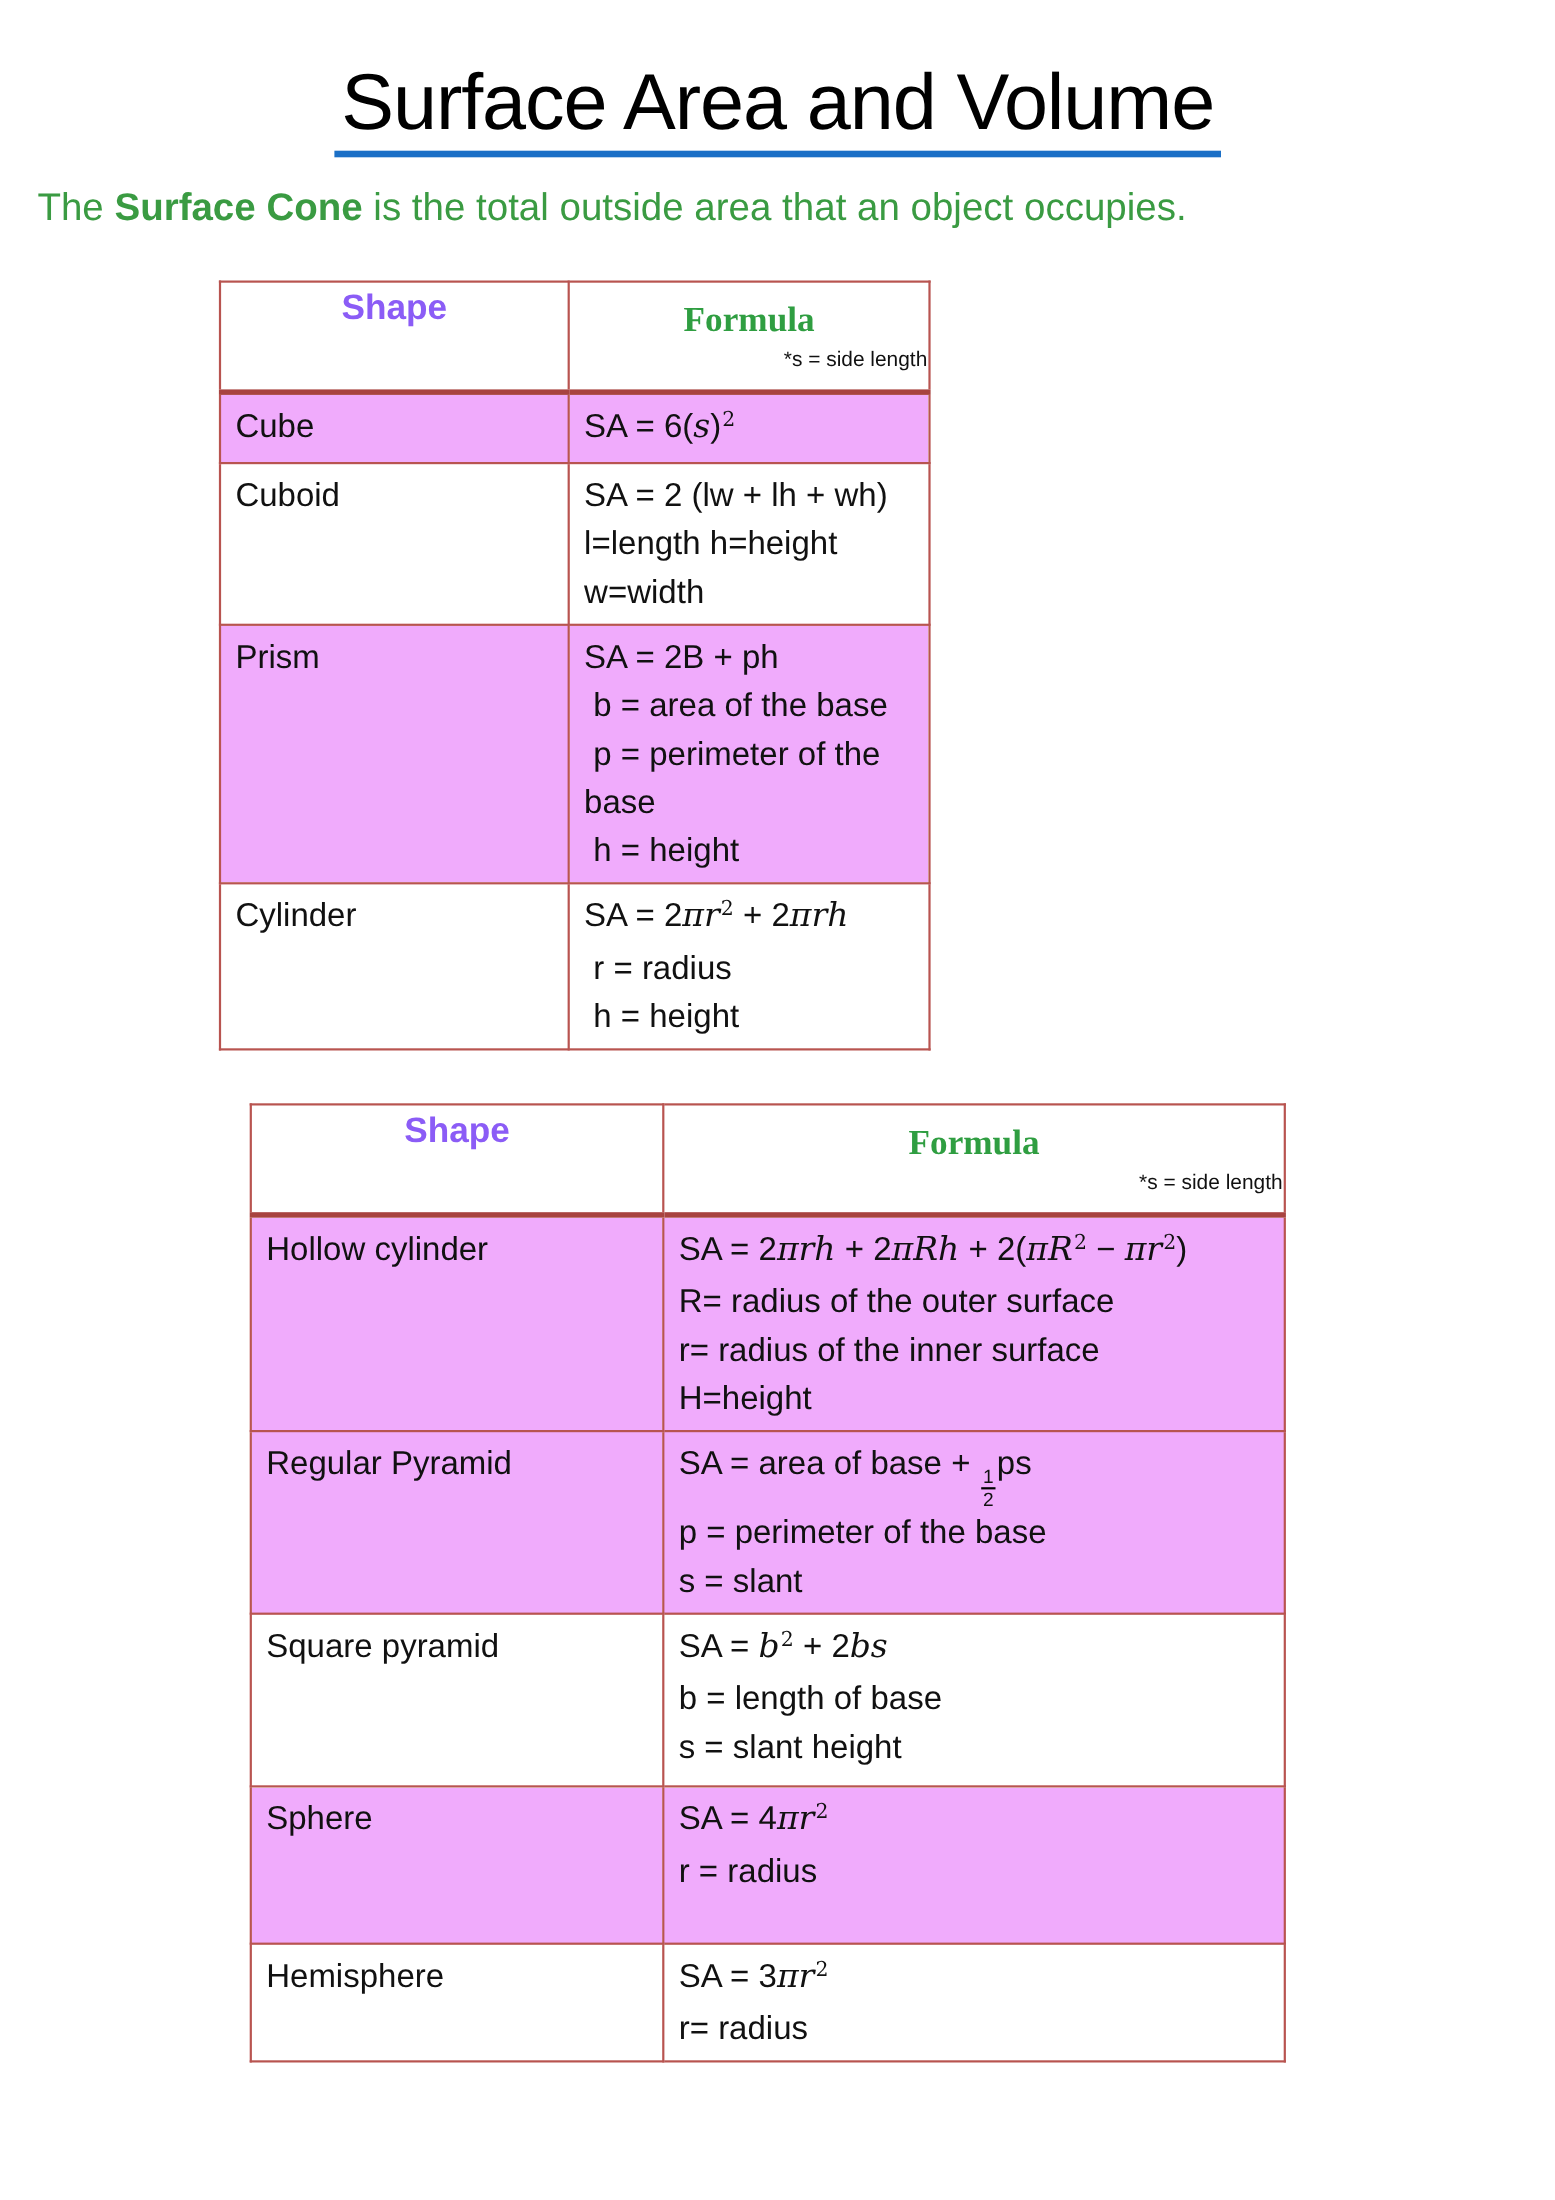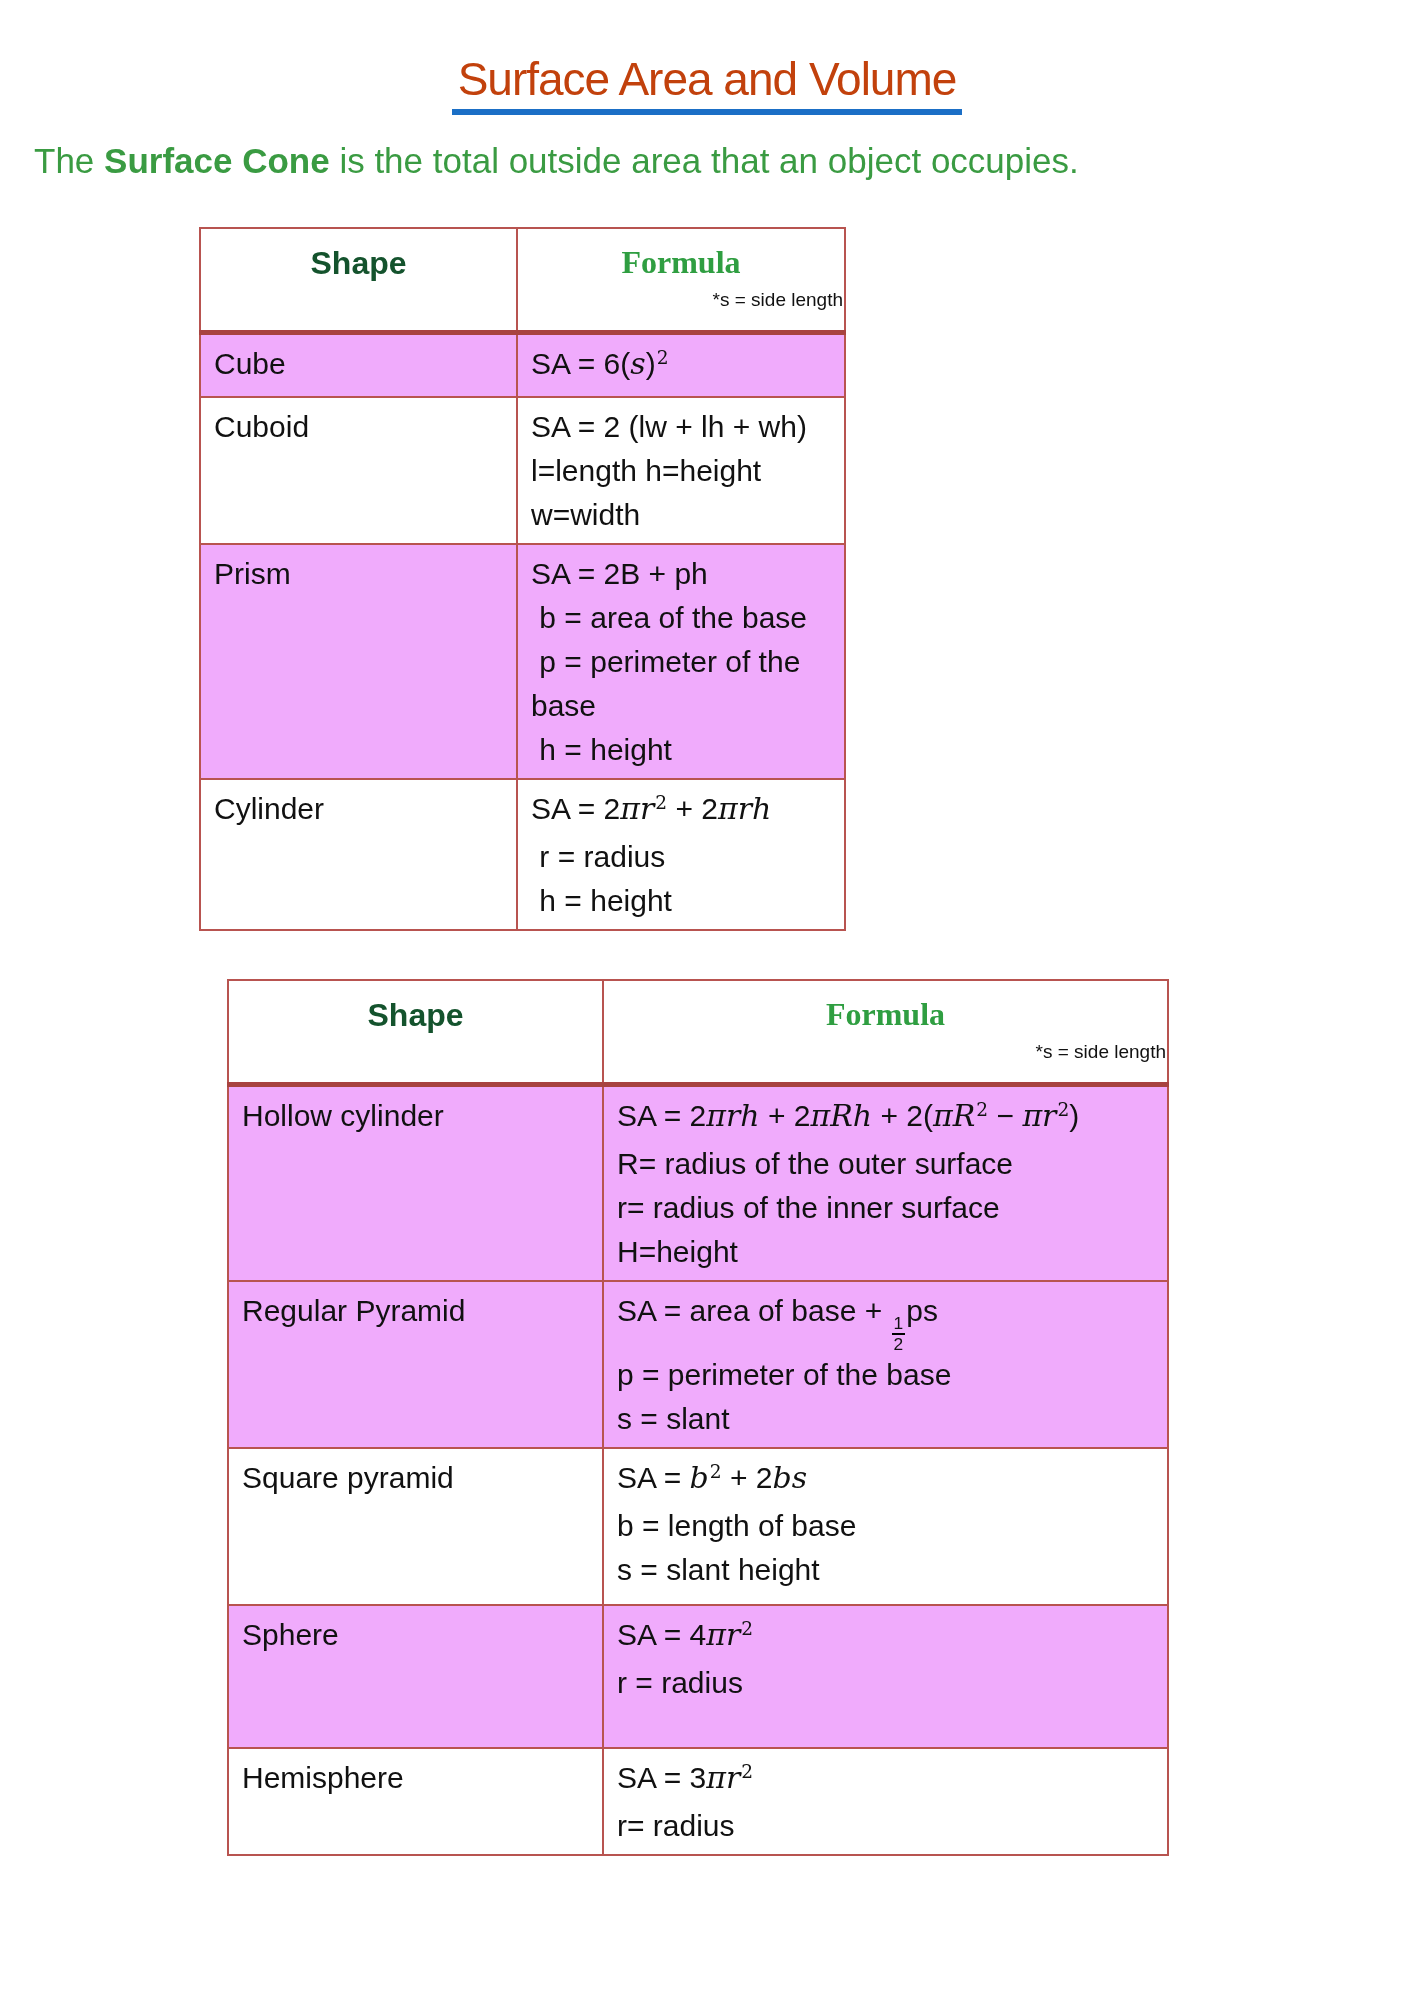--- a/index.html
+++ b/index.html
@@ -9,24 +9,24 @@
     overflow: hidden;
     font-family: "Liberation Sans", sans-serif;
     color: #111;
   }
   .page { width: 1414px; height: 2000px; position: relative; }
 
   
   .title {
     margin: 52px 0 0 0;
     text-align: center;
-    font-size: 46px;
+    font-size: 72px;
     font-weight: 400;
     letter-spacing: -1px;
-    color: #c2410c;
+    color: #000000;
   }
   .title-inner {
     display: inline-block;
     border-bottom: 6px solid #1b6fc6;
     padding: 0 6px 3px 6px;
   }
 
   
   .intro {
     margin: 26px 0 0 34px;
@@ -41,25 +41,25 @@
   th, td {
     border: 2px solid #b85450;
     vertical-align: top;
     overflow: hidden;
   }
   thead th { border-bottom: 5px solid #a84340; height: 84px; background: #fff; }
   tr.shaded td { background: #f0abfc; }
   td { padding: 7px 12px 6px 13px; font-size: 30px; }
 
   .shape-h {
-    color: #14532d;
+    color: #8b5cf6;
     font-weight: 700;
     font-size: 32px;
     text-align: center;
-    padding-top: 16px;
+    padding-top: 4px;
     vertical-align: top;
   }
   .formula-h { text-align: center; padding-top: 12px; vertical-align: top; }
   .fh { color: #2f9e41; font-weight: 700; font-size: 32px; line-height: 42px; font-family: Liberation Serif, serif; }
   .fnote { color: #111; font-size: 19px; line-height: 34px; font-weight: 400; text-align: right; }
 
   .shape-cell { line-height: 44px; }
   .formula-cell { }
   .fline { white-space: pre-wrap; line-height: 44px; }
 

